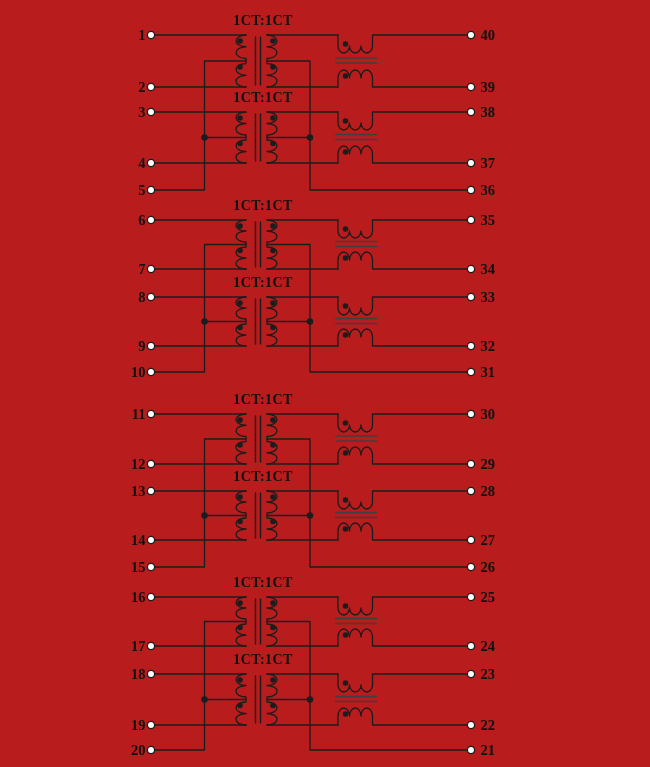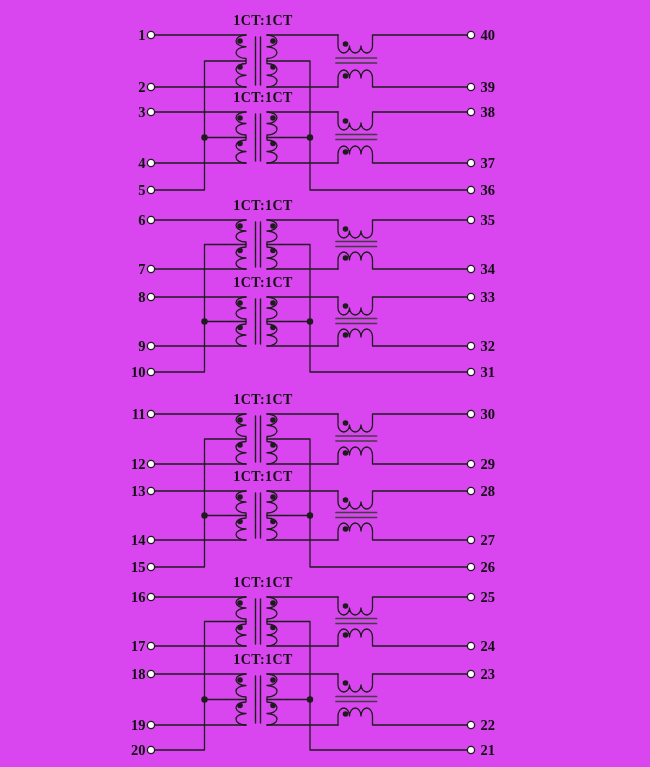--- a/index.html
+++ b/index.html
@@ -6,21 +6,21 @@
     margin: 0;
     padding: 0;
     width: 650px;
     height: 767px;
     background: #ffffff;
     overflow: hidden;
   }
   #canvas {
     width: 650px;
     height: 767px;
-    background: #d946ef;
+    background: #b91c1c;
   }
   svg { display: block; }
   text {
     font-family: "Liberation Serif", "DejaVu Serif", serif;
     font-weight: 700;
     fill: #111111;
   }
   .pin-num { font-size: 14.5px; }
   .ratio   { font-size: 14px; letter-spacing: 0.4px; }
 </style>

